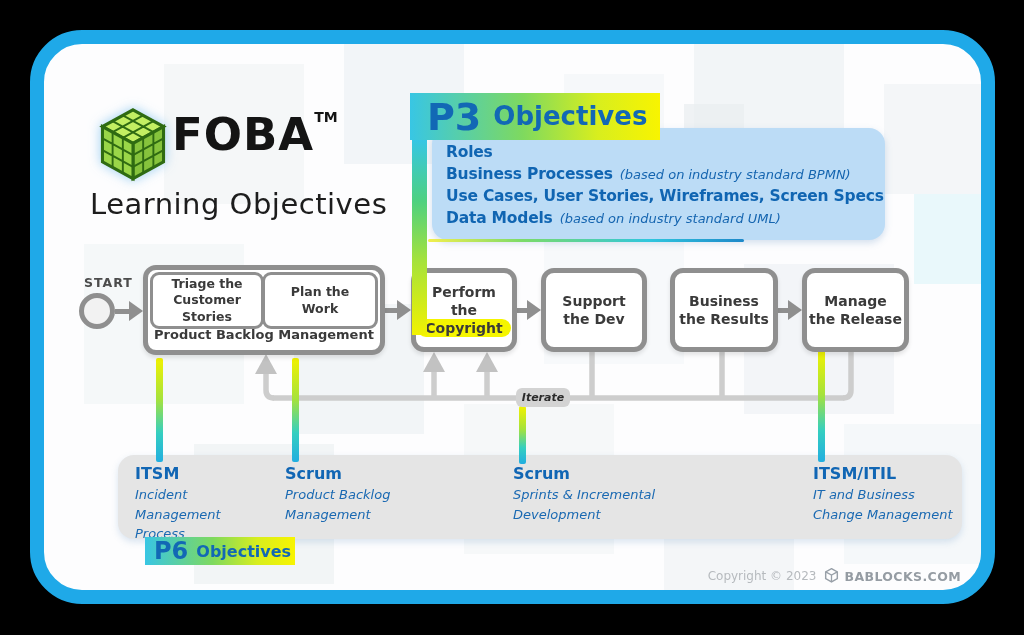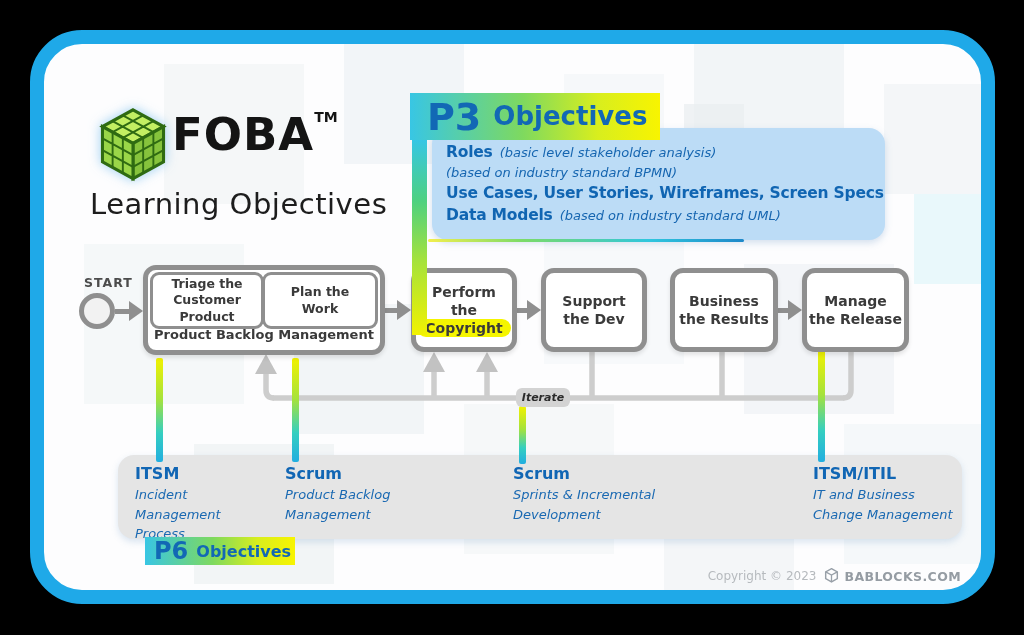--- a/index.html
+++ b/index.html
@@ -99,23 +99,23 @@
 
   <div class="banner p3-banner">
     <span class="p3-tag">P3</span>
     <span class="p3-label">Objectives</span>
   </div>
   <div class="p3-connector"></div>
   <div class="p3-box">
     <div class="p3-list">
       <div class="p3-row">
         <span class="p3-title">Roles</span>
-        <span class="p3-note">(basic level stakeholder analysis)</span>
-      </div>
-      <div class="p3-row">
+      </div>
+      <div class="p3-row">
+        <span class="p3-title">Business Processes</span>
         <span class="p3-note">(based on industry standard BPMN)</span>
       </div>
       <div class="p3-row">
         <span class="p3-title">Use Cases, User Stories, Wireframes, Screen Specs</span>
         <span class="p3-note"></span>
       </div>
       <div class="p3-row">
         <span class="p3-title">Data Models</span>
         <span class="p3-note">(based on industry standard UML)</span>
       </div>
@@ -141,21 +141,21 @@
   <div class="start-circle"></div>
   <div class="arrow" style="left:71px;top:257px;width:28px">
     <div class="stem" style="width:16px"></div>
       <div class="head" style="left:14px"></div>
   </div>
 
   <div class="fbox container-box">
     <div class="inner-box" style="left:2px;top:2px;width:114px;height:57px">
       <span class="fline">Triage the</span>
       <span class="fline">Customer</span>
-      <span class="fline">Product</span>
+      <span class="fline">Stories</span>
     </div>
     <div class="inner-box" style="left:114px;top:2px;width:116px;height:57px">
       <span class="fline">Plan the</span>
       <span class="fline">Work</span>
     </div>
     <div class="container-footer">Product Backlog Management</div>
   </div>
 
   <div class="arrow" style="left:341px;top:256px;width:26px">
     <div class="stem" style="width:14px"></div>

